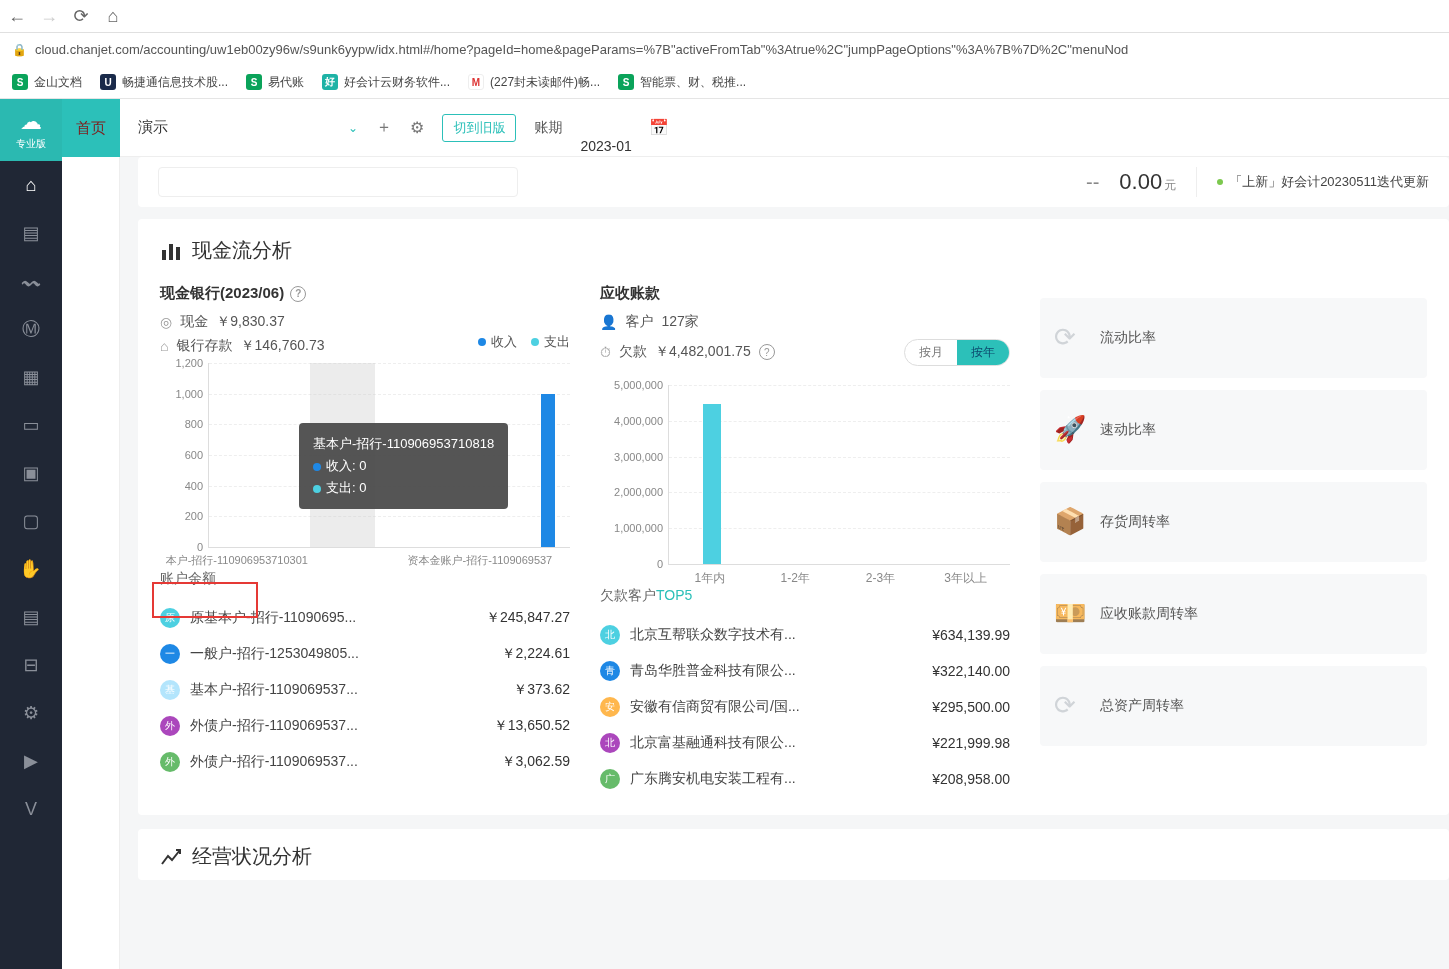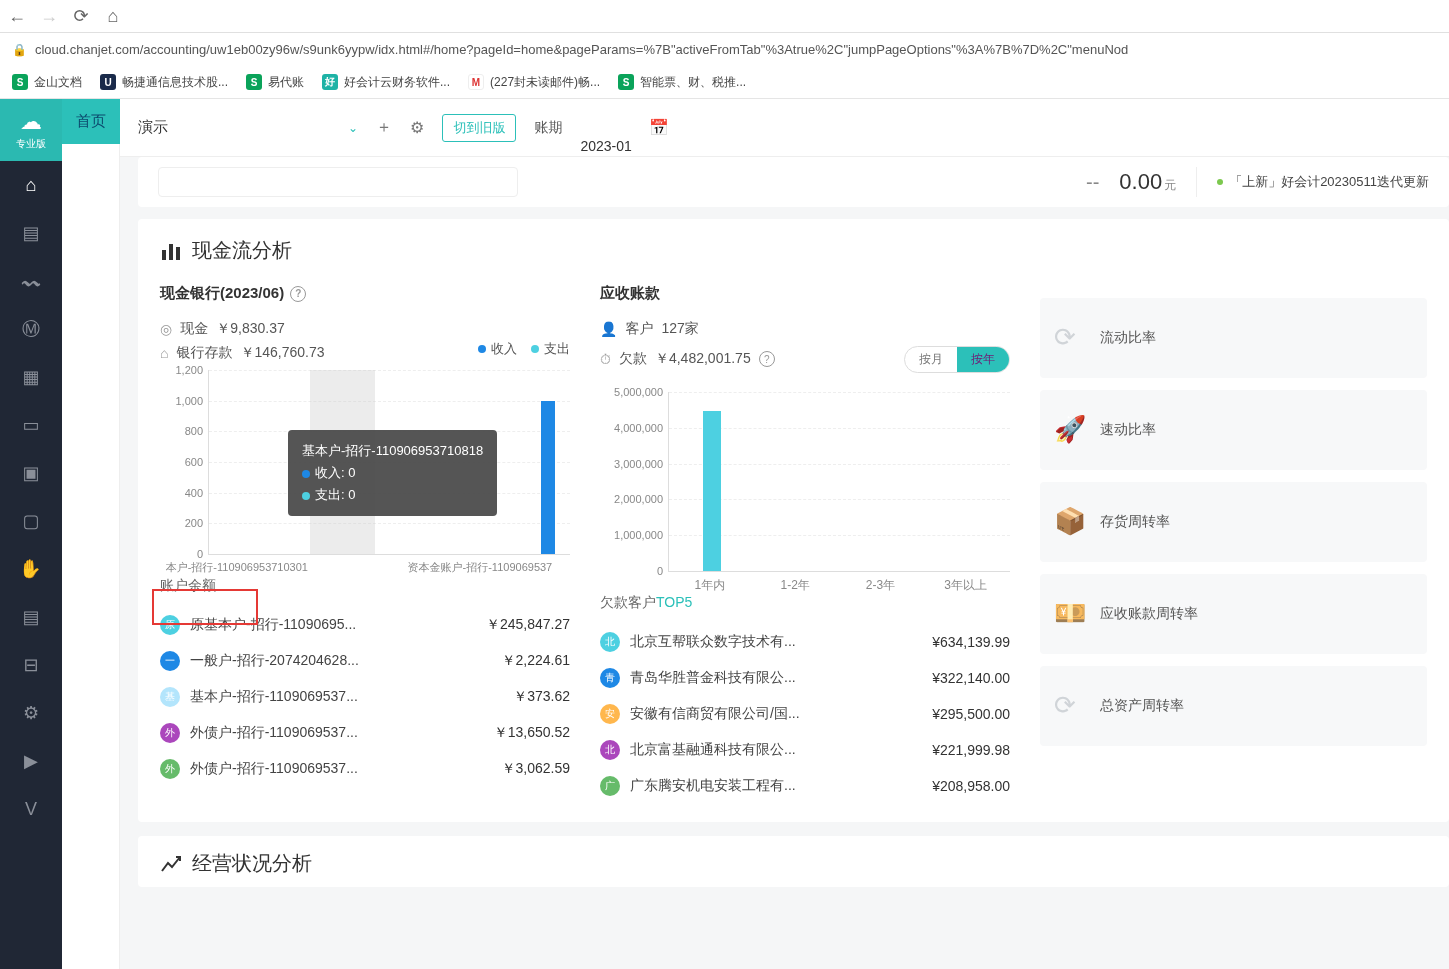--- a/index.html
+++ b/index.html
@@ -18,21 +18,21 @@
 
 .app { display: flex; height: calc(969px - 99px); }
 .left-rail { width: 62px; background: #202735; display: flex; flex-direction: column; align-items: center; padding-top: 0; }
 .logo-block { width: 62px; height: 62px; background: #2bb9b1; display: flex; flex-direction: column; align-items: center; justify-content: center; color: #fff; }
 .logo-block .logo-icon { font-size: 22px; }
 .logo-block .logo-text { font-size: 10px; margin-top: 2px; }
 .rail-item { width: 62px; height: 48px; display: flex; align-items: center; justify-content: center; color: #8a8f99; font-size: 18px; }
 .rail-item.active { color: #fff; }
 
 .sub-rail { width: 58px; background: #fff; border-right: 1px solid #eee; }
-.sub-tab { width: 58px; height: 45px; background: #2cc0b9; color: #0c4a6e; display: flex; align-items: center; justify-content: center; font-size: 15px; }
+.sub-tab { width: 58px; height: 58px; background: #2cc0b9; color: #7f1d1d; display: flex; align-items: center; justify-content: center; font-size: 15px; }
 
 .main { flex: 1; display: flex; flex-direction: column; }
 .header-bar { height: 58px; background: #fff; display: flex; align-items: center; padding: 0 18px; gap: 18px; border-bottom: 1px solid #eee; }
 .org-select { font-size: 15px; color: #333; display: flex; align-items: center; gap: 180px; }
 .chev-down { color: #2cc0b9; font-size: 12px; }
 .header-icon { color: #777; font-size: 16px; }
 .old-btn { border: 1px solid #2cc0b9; color: #2cc0b9; padding: 4px 10px; border-radius: 3px; font-size: 13px; }
 .period-label { font-size: 14px; color: #555; }
 .period-val { font-size: 14px; color: #333; margin-top: 36px; }
 .cal-icon { color: #2cc0b9; }
@@ -47,21 +47,21 @@
 .news-dot { width: 6px; height: 6px; background: #7cc84e; border-radius: 50%; }
 
 .panel { background: #fff; border-radius: 4px; padding: 18px 22px; }
 .panel-title { display: flex; align-items: center; gap: 10px; font-size: 20px; color: #333; font-weight: 500; margin-bottom: 20px; }
 
 .cashflow-body { display: flex; gap: 30px; }
 .col-left { width: 410px; }
 .col-mid { width: 410px; }
 .col-right { flex: 1; }
 
-.sect-title { font-size: 15px; font-weight: 600; color: #333; display: flex; align-items: center; gap: 6px; margin-bottom: 17px; }
+.sect-title { font-size: 15px; font-weight: 600; color: #333; display: flex; align-items: center; gap: 6px; margin-bottom: 10px; }
 .help-icon { width: 16px; height: 16px; border: 1.5px solid #999; border-radius: 50%; display: inline-flex; align-items: center; justify-content: center; font-size: 10px; color: #999; }
 .stat-line { display: flex; align-items: center; gap: 8px; font-size: 14px; color: #555; margin: 6px 0; }
 .stat-icon { color: #999; font-size: 14px; }
 
 .legend { display: flex; gap: 14px; font-size: 13px; color: #555; justify-content: flex-end; margin-top: -28px; margin-bottom: 10px;}
 .legend-item { display: flex; align-items: center; gap: 5px; }
 .dot { width: 8px; height: 8px; border-radius: 50%; }
 .dot-in { background: #1e88e5; }
 .dot-out { background: #4dd0e1; }
 
@@ -78,21 +78,21 @@
 
 .list-title { font-size: 14px; color: #666; margin: 22px 0 12px 0; }
 .list-row { display: flex; align-items: center; justify-content: space-between; padding: 8px 0; font-size: 14px; color: #444; }
 .list-left { display: flex; align-items: center; gap: 10px; max-width: 240px; }
 .list-left .acct-name { overflow: hidden; text-overflow: ellipsis; white-space: nowrap; }
 .list-amt { color: #333; }
 .circ-icon { width: 20px; height: 20px; border-radius: 50%; display: inline-flex; align-items: center; justify-content: center; color: #fff; font-size: 10px; flex-shrink: 0; }
 
 .toggle { display: inline-flex; border: 1px solid #ddd; border-radius: 14px; overflow: hidden; font-size: 12px; }
 .toggle span { padding: 4px 14px; color: #777; }
-.toggle span.on { background: #2cc0b9; color: #701a75; }
+.toggle span.on { background: #2cc0b9; color: #0c4a6e; }
 
 .chart2 { position: relative; height: 180px; border-left: 1px solid #ddd; border-bottom: 1px solid #ddd; margin-left: 68px; margin-top: 18px; }
 .ytick2 { position: absolute; left: -68px; font-size: 11px; color: #888; transform: translateY(-50%); width: 62px; text-align: right; }
 .bar2 { position: absolute; bottom: 0; width: 18px; background: #4dd0e1; }
 .xlabel2 { position: absolute; top: 100%; font-size: 12px; color: #888; margin-top: 6px; transform: translateX(-50%); }
 
 .top5-label { font-size: 14px; color: #666; margin: 22px 0 12px 0; }
 .top5-label .hl { color: #2cc0b9; }
 
 .metric-card { background: #f7f8f9; height: 80px; margin-bottom: 12px; display: flex; align-items: center; padding: 0 14px; gap: 14px; border-radius: 4px; }
@@ -249,21 +249,21 @@
               <div class="ytick" style="top:66.6%">400</div>
                 <div class="grid" style="top:66.6%"></div>
               <div class="ytick" style="top:83.3%">200</div>
                 <div class="grid" style="top:83.3%"></div>
               <div class="ytick" style="top:100%">0</div>
               <div class="highlight-band" style="left:28%;width:18%"></div>
               <div class="bar" style="left:92%;height:83.3%;background:#1e88e5"></div>
               <div class="xlabel" style="left:-12%">本户-招行-110906953710301</div>
               <div class="xlabel" style="left:55%">资本金账户-招行-1109069537</div>
 
-              <div class="tooltip" style="left:79px;top:60px">
+              <div class="tooltip" style="left:90px;top:60px">
                 <div>基本户-招行-110906953710818</div>
                 <div><span class="tt-dot" style="background:#1e88e5"></span><span>收入: 0</span></div>
                 <div><span class="tt-dot" style="background:#4dd0e1"></span><span>支出: 0</span></div>
               </div>
             </div>
 
             <div style="position:relative">
               <div class="redbox" style="left:-8px;top:12px"></div>
               <div class="list-title">账户余额</div>
             </div>
@@ -271,21 +271,21 @@
                 <div class="list-row">
                   <div class="list-left">
                     <span class="circ-icon" style="background:#4dd0e1">原</span>
                     <span class="acct-name">原基本户-招行-11090695...</span>
                   </div>
                   <span class="list-amt">￥245,847.27</span>
                 </div>
                 <div class="list-row">
                   <div class="list-left">
                     <span class="circ-icon" style="background:#1e88e5">一</span>
-                    <span class="acct-name">一般户-招行-2074204628...</span>
+                    <span class="acct-name">一般户-招行-1253049805...</span>
                   </div>
                   <span class="list-amt">￥2,224.61</span>
                 </div>
                 <div class="list-row">
                   <div class="list-left">
                     <span class="circ-icon" style="background:#b3e5fc">基</span>
                     <span class="acct-name">基本户-招行-1109069537...</span>
                   </div>
                   <span class="list-amt">￥373.62</span>
                 </div>

